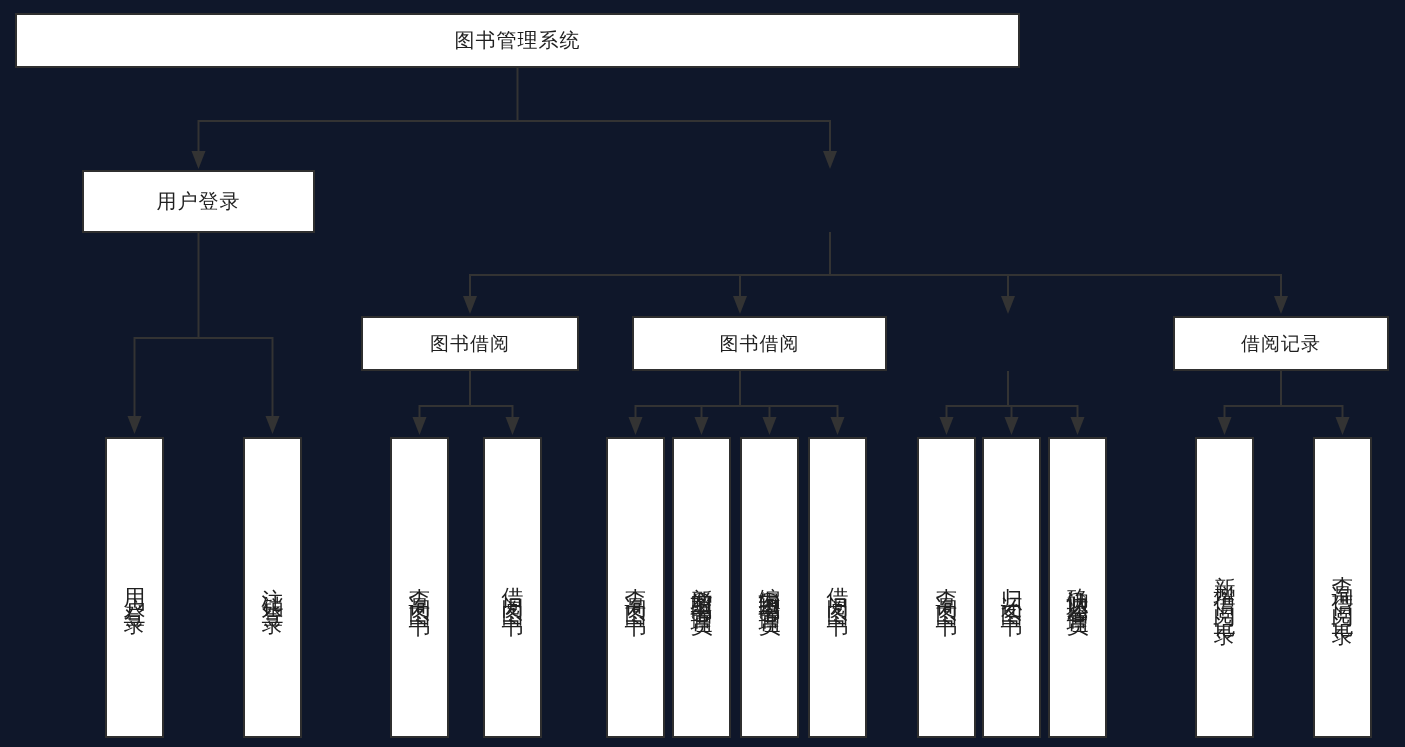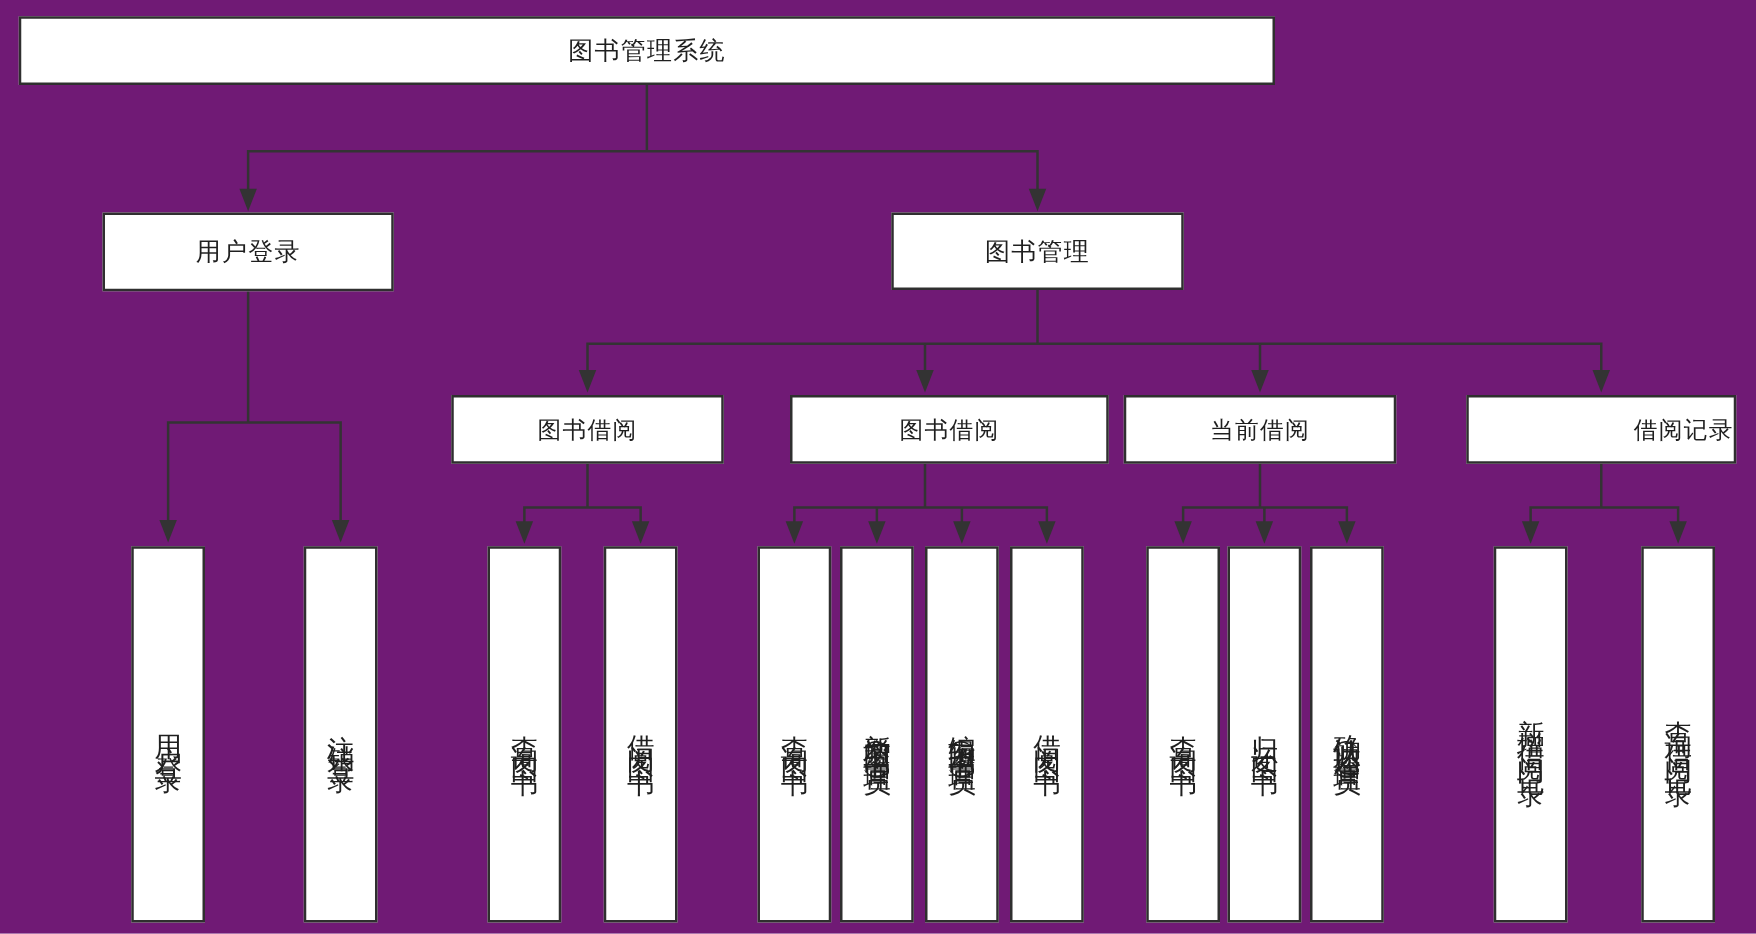--- a/index.html
+++ b/index.html
@@ -1,20 +1,20 @@
 <!DOCTYPE html>
 <html><head>
 <meta charset="utf-8">
 <style>
   html, body { margin: 0; padding: 0; background: #ffffff; }
   .stage {
     position: relative;
     width: 1405px;
     height: 747px;
-    background: #701a75;
+    background: #0f172a;
     font-family: "Liberation Sans", sans-serif;
     overflow: hidden;
   }
   svg.connectors {
     position: absolute;
     left: 0; top: 0;
     width: 1405px; height: 747px;
     z-index: 1;
   }
   svg.connectors .ln {
@@ -130,34 +130,28 @@
     </g>
   </svg>
 
   <div class="box root-box" style="left:15px; top:13px; width:1005px; height:55px;">
     <span>图书管理系统</span>
   </div>
 
   <div class="box l2-box" style="left:82px; top:170px; width:233px; height:63px;">
     <span>用户登录</span>
   </div>
-  <div class="box l2-box" style="left:713px; top:170px; width:234px; height:62px;">
-    <span>图书管理</span>
-  </div>
 
   <div class="box l3-box" style="left:361px; top:316px; width:218px; height:55px;">
     <span>图书借阅</span>
   </div>
   <div class="box l3-box" style="left:632px; top:316px; width:255px; height:55px;">
     <span>图书借阅</span>
   </div>
-  <div class="box l3-box" style="left:899px; top:316px; width:218px; height:55px;">
-    <span>当前借阅</span>
-  </div>
-  <div class="box l3-box" style="left:1173px; top:316px; width:216px; height:55px;justify-content:flex-end;">
+  <div class="box l3-box" style="left:1173px; top:316px; width:216px; height:55px;">
     <span>借阅记录</span>
   </div>
 
   <div class="box leaf-box" style="left:105px; top:437px; width:59px; height:301px;">
     <span class="vtext vs">用户登录</span>
   </div>
   <div class="box leaf-box" style="left:243px; top:437px; width:59px; height:301px;">
     <span class="vtext vs">注销登录</span>
   </div>
 

